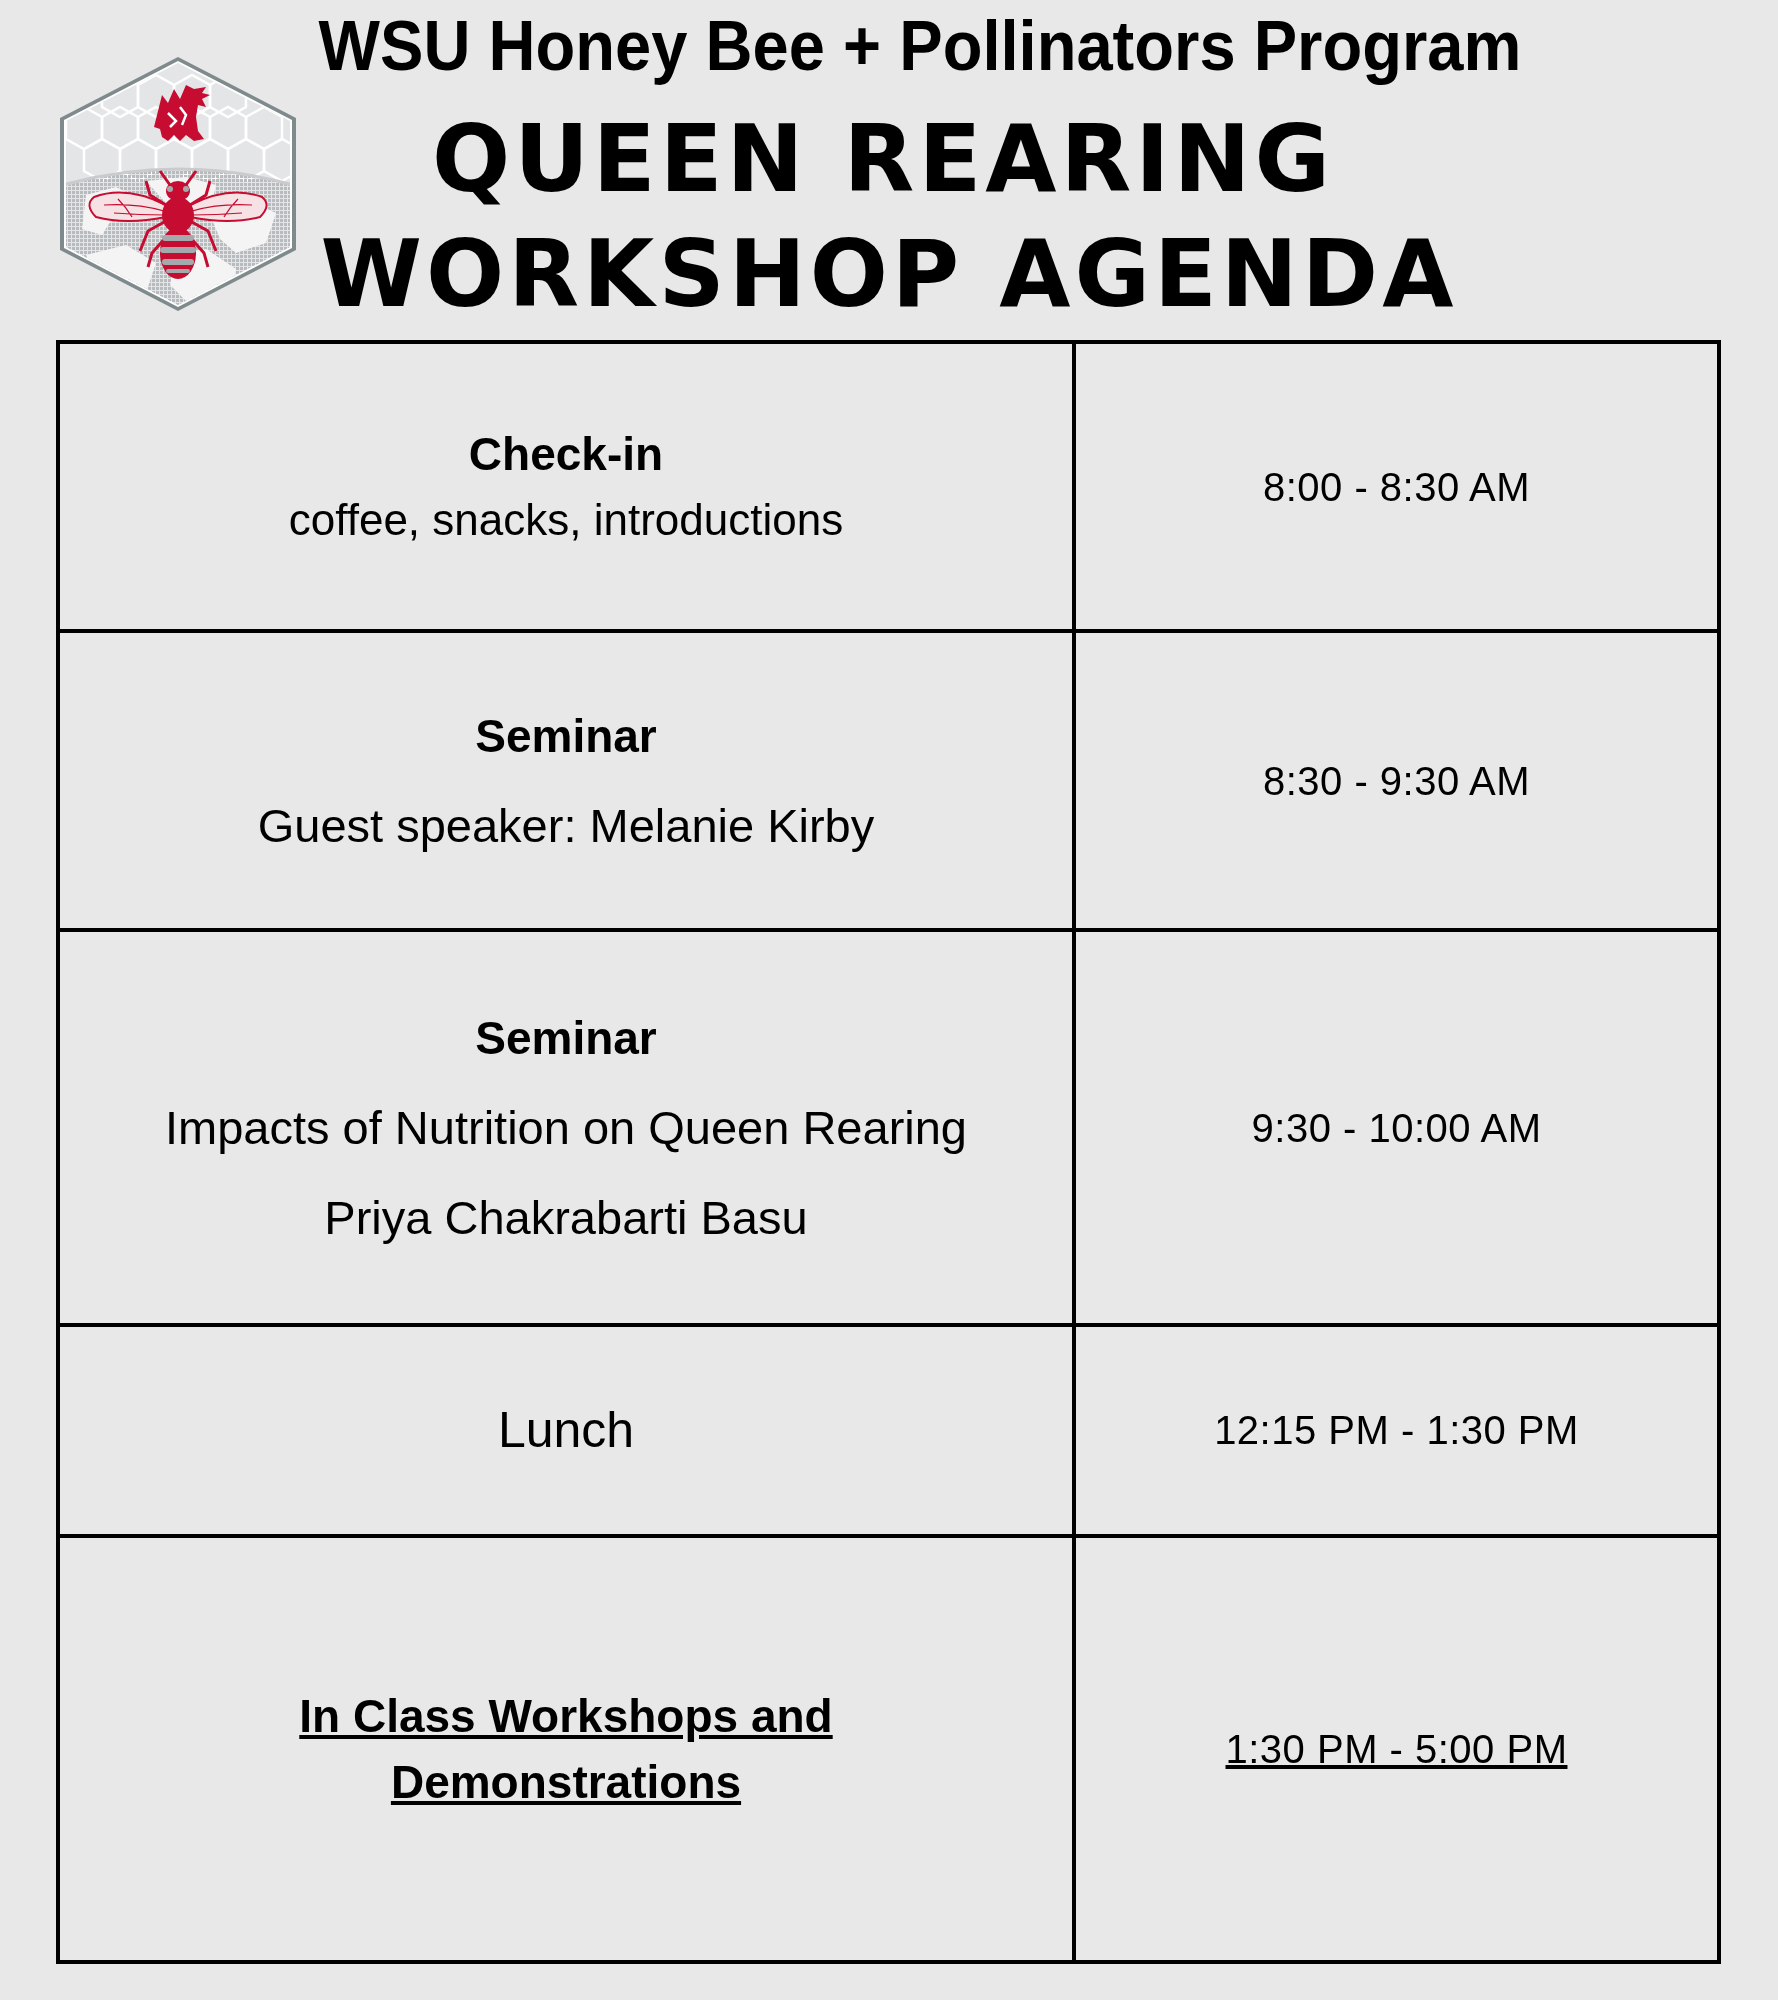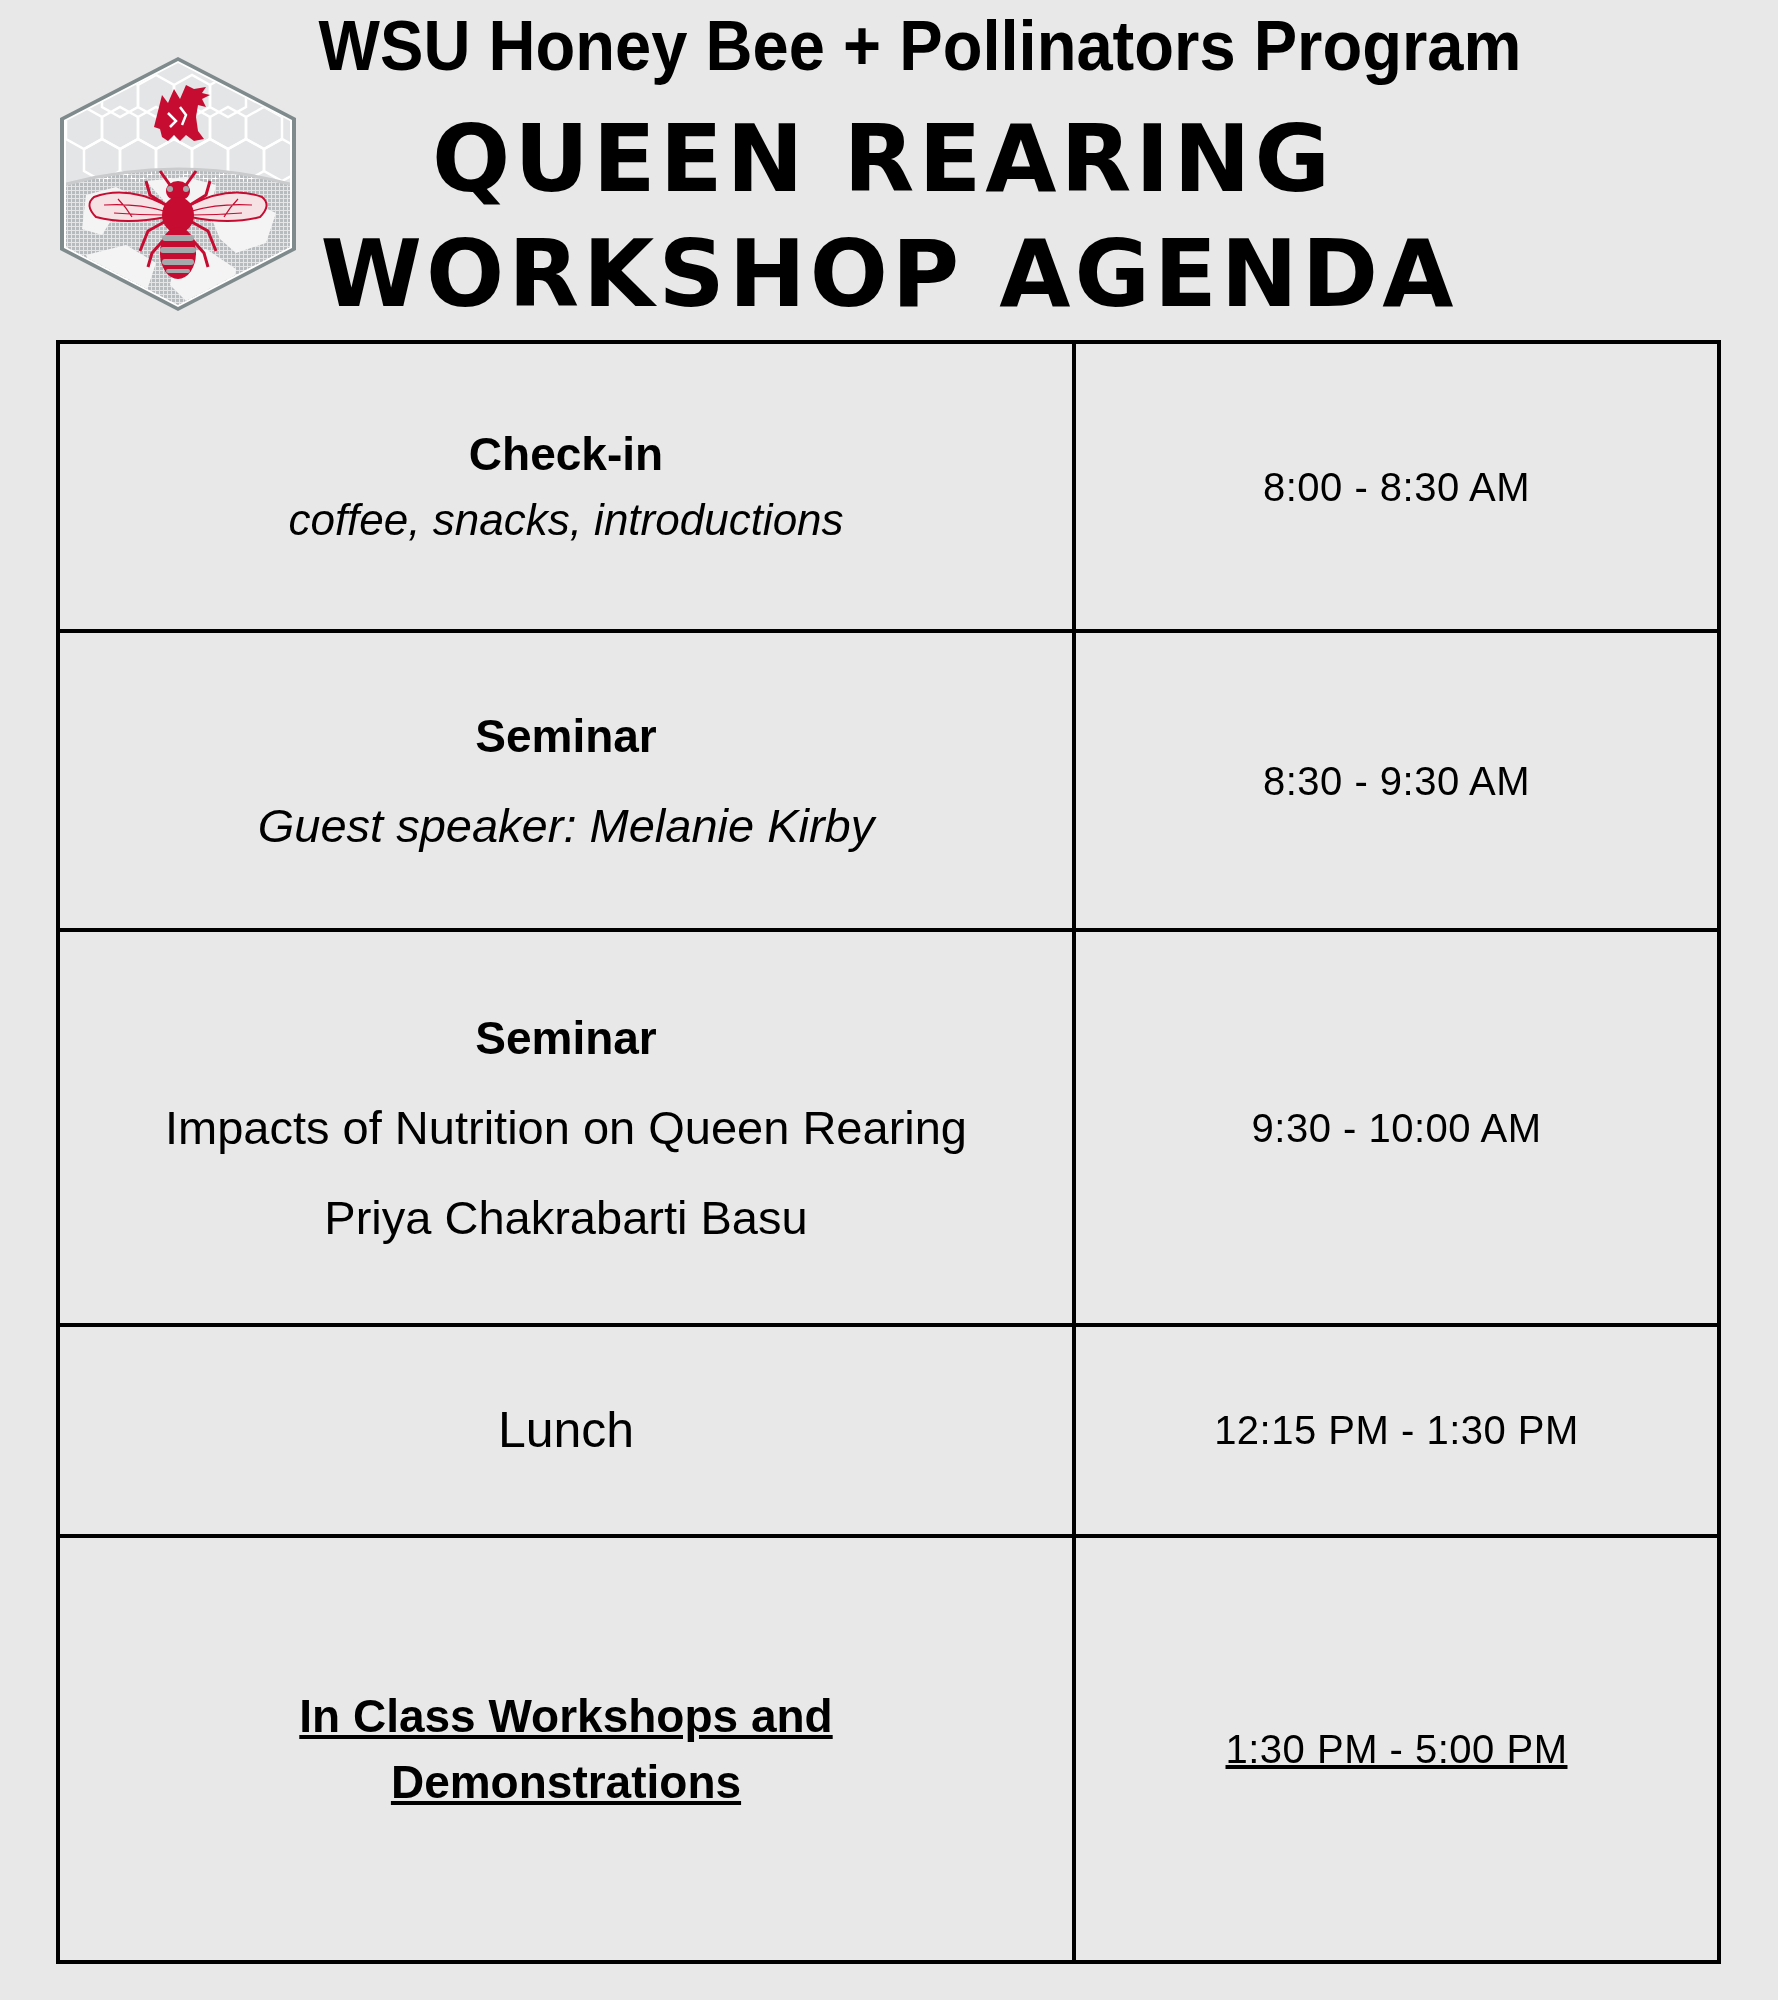--- a/index.html
+++ b/index.html
@@ -73,21 +73,21 @@
       display: block;
       font-weight: bold;
       font-size: 46px;
       line-height: 66px;
     }
     .act-sub {
       display: block;
       font-size: 44px;
       line-height: 66px;
     }
-    .act-sub.italic { font-style: italic; }
+    .act-sub.italic { }
     .act-sub.large { font-size: 47px; margin-top: 24px; }
     .act-plain {
       display: block;
       font-size: 50px;
       line-height: 66px;
     }
     .time {
       font-size: 40px;
       line-height: 60px;
       letter-spacing: 0.5px;

